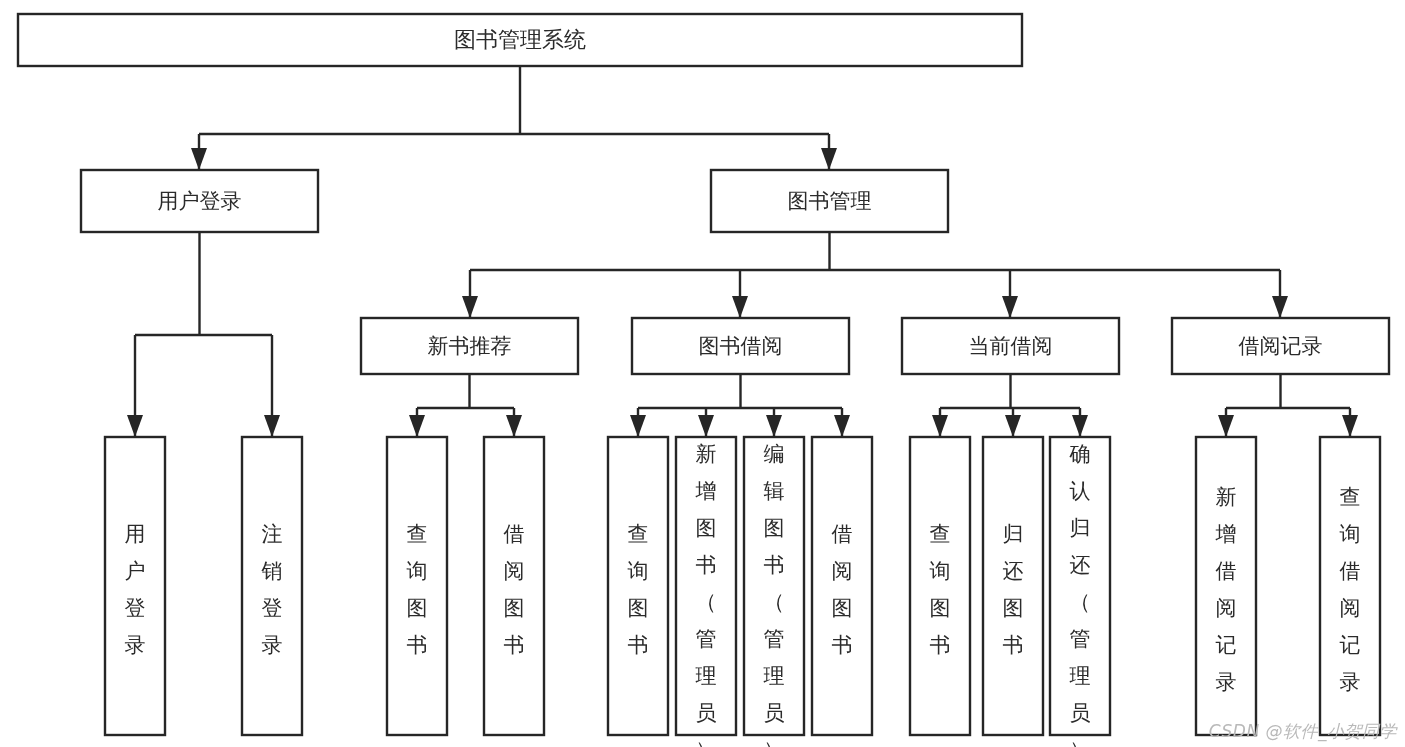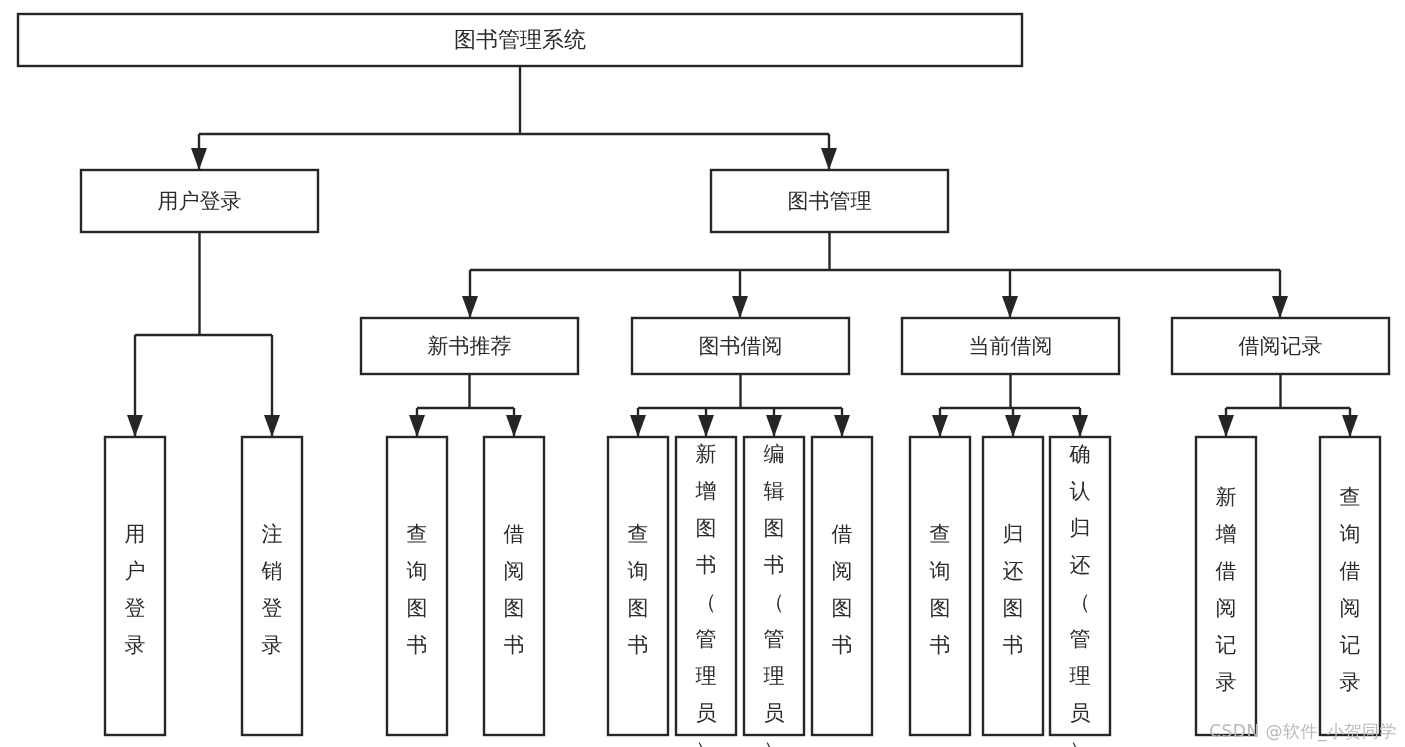--- a/index.html
+++ b/index.html
@@ -59,20 +59,21 @@
   .watermark {
     position: absolute;
     right: 8px;
     bottom: 4px;
     font-family: "DejaVu Sans", "Liberation Sans", sans-serif;
     font-size: 17px;
     color: #b9b9b9;
     letter-spacing: 0.5px;
     white-space: nowrap;
     user-select: none;
+    font-style: italic;
   }
 </style>
 </head>
 <body>
 
 <div id="diagram-root">
   <svg class="canvas" viewBox="0 0 1405 747" xmlns="http://www.w3.org/2000/svg">
     <g id="connector-layer">
         <line x1="520" y1="66" x2="520" y2="134" class="conn"></line>
         <line x1="199" y1="134" x2="829" y2="134" class="conn"></line>

